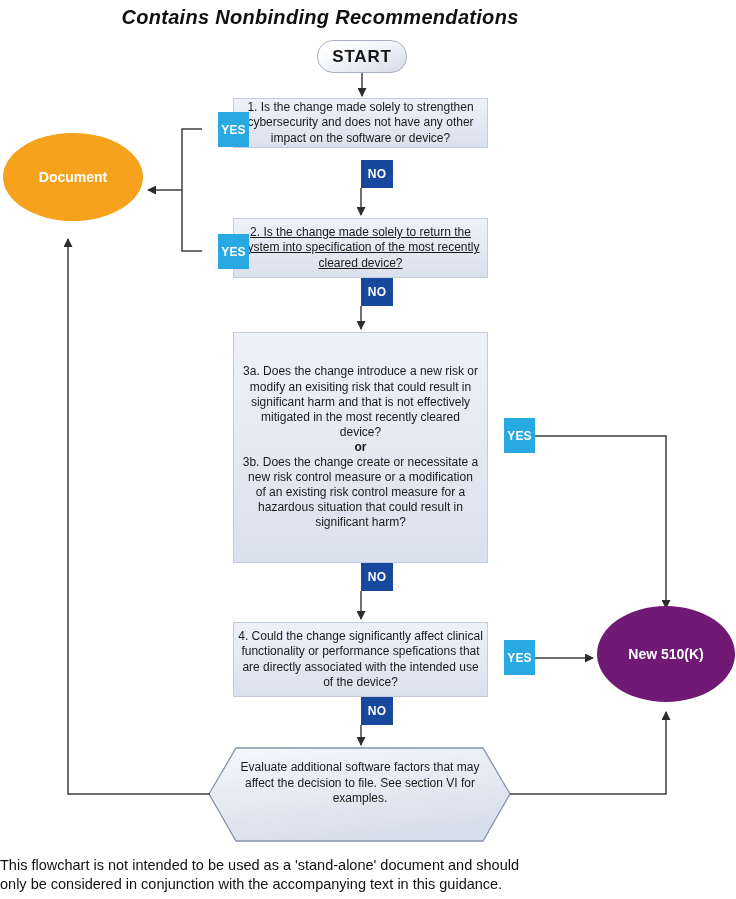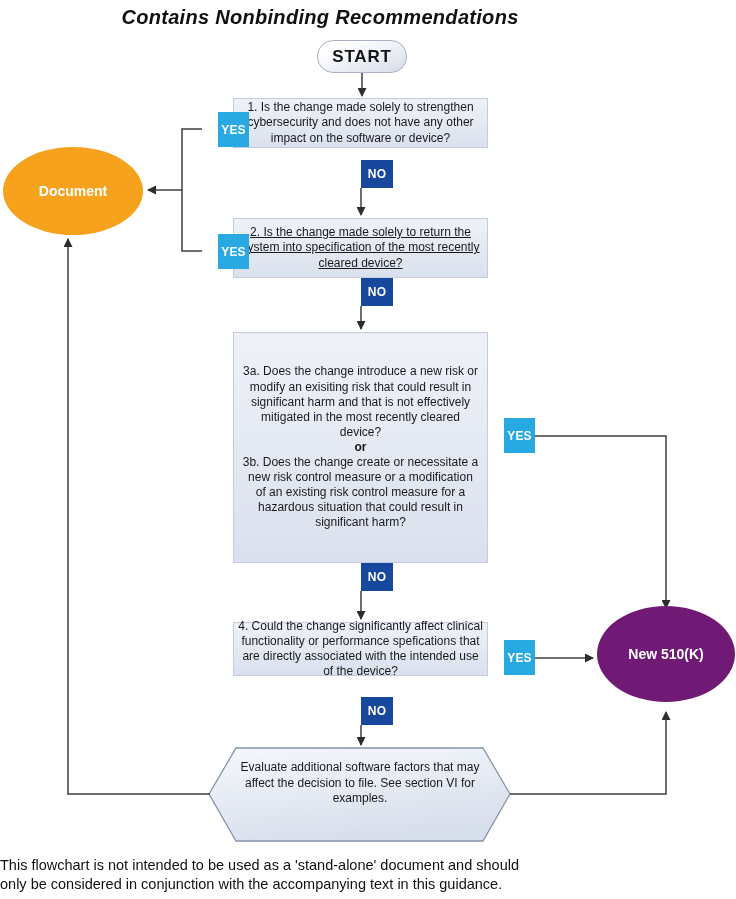--- a/index.html
+++ b/index.html
@@ -27,21 +27,21 @@
   .qbox{
     left:233px;width:255px;box-sizing:border-box;
     background:linear-gradient(180deg,#eef1f8 0%,#e3e8f2 55%,#dae1ee 100%);
     border:1px solid #c3cbdc;
     display:flex;flex-direction:column;align-items:center;justify-content:center;
     text-align:center;font-size:12px;line-height:1.26;color:#1a1a1a;padding:2px 4px;
   }
   .q1{top:98px;height:50px;}
   .q2{top:218px;height:60px;text-decoration:underline;}
   .q3{top:332px;height:231px;padding:2px 8px;}
-  .q4{top:622px;height:54px;}
+  .q4{top:622px;height:75px;}
   .orword{font-weight:bold;}
   
   .badge{
     width:31px;height:35px;display:flex;align-items:center;justify-content:center;
     color:#ffffff;font-weight:bold;font-size:12px;letter-spacing:.2px;margin-left:16px;
   }
   .yes{background:#29a9e1;}
   .no{background:#17489d;width:32px;height:28px;}
   .yes1{left:202px;top:112px;}
   .yes2{left:202px;top:234px;}
@@ -49,21 +49,21 @@
   .yes4{left:488px;top:640px;}
   .no1{left:345px;top:160px;}
   .no2{left:345px;top:278px;}
   .no3{left:345px;top:563px;}
   .no4{left:345px;top:697px;}
   
   .ellipse{
     border-radius:50%;display:flex;align-items:center;justify-content:center;
     color:#ffffff;font-weight:bold;font-size:14px;
   }
-  .doc{left:3px;top:147px;width:140px;height:88px;background:#f7a21d;}
+  .doc{left:3px;top:133px;width:140px;height:88px;background:#f7a21d;}
   .new510k{left:597px;top:606px;width:138px;height:96px;background:#701a75;}
   
   .hextext{
     left:232px;top:760px;width:256px;text-align:center;
     font-size:12px;line-height:1.3;color:#1a1a1a;
   }
   
   .footer{
     left:0;top:856px;width:736px;
     font-size:14.5px;line-height:1.28;color:#111;

